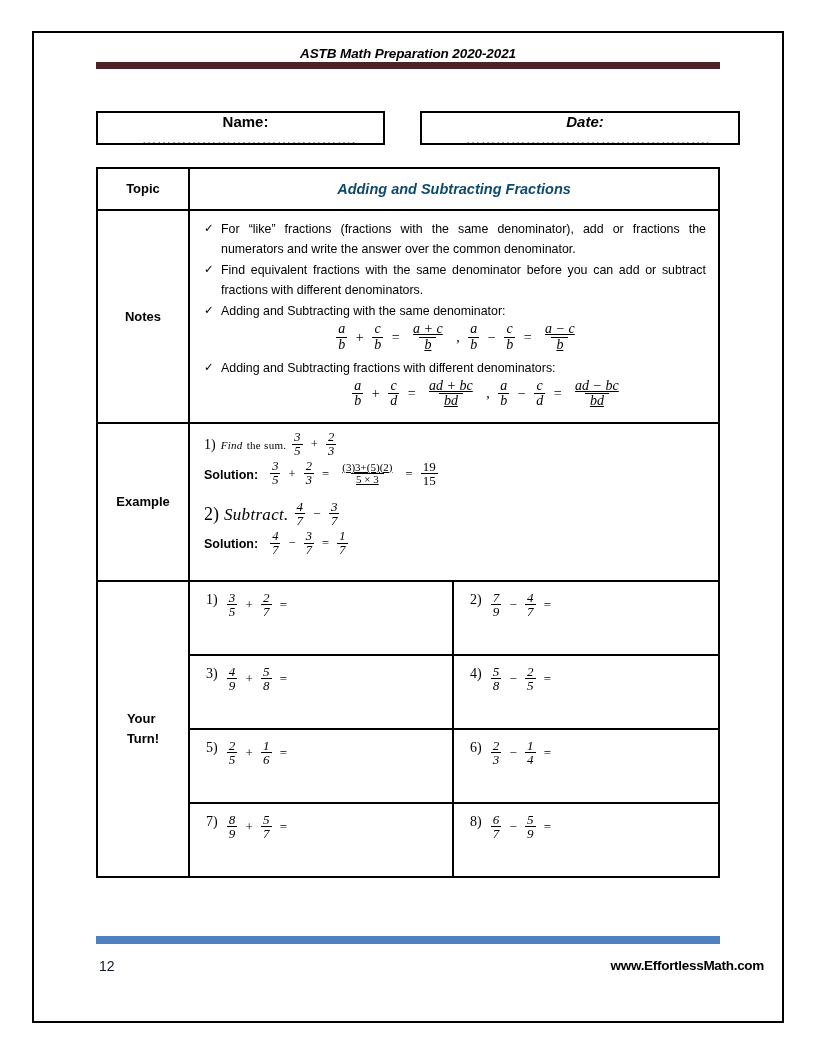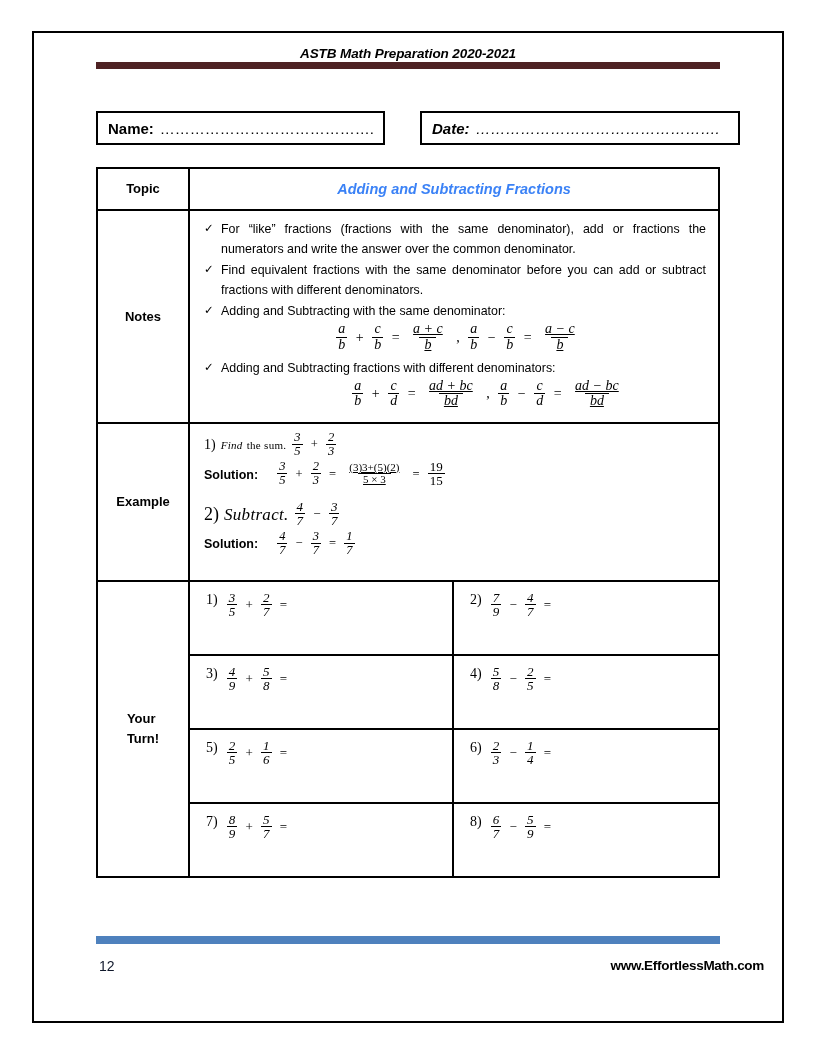--- a/index.html
+++ b/index.html
@@ -54,20 +54,21 @@
   .field-box {
     position: absolute;
     box-sizing: border-box;
     border: 2px solid #000;
     background: #fff;
     display: flex;
     align-items: center;
     padding-left: 10px;
     overflow: hidden;
     white-space: nowrap;
+    flex-direction: column;
   }
   .field-box .fl {
     font-weight: bold;
     font-size: 15px;
     color: #000;
   }
   .field-box .dots {
     font-size: 15px;
     color: #000;
     margin-left: 6px;
@@ -112,21 +113,21 @@
   
   .topic-row { height: 40px; }
   .topic-title {
     height: 100%;
     display: flex;
     align-items: center;
     justify-content: center;
     font-weight: bold;
     font-style: italic;
     font-size: 14.5px;
-    color: #3b82f6;
+    color: #0c4a6e;
   }
 
   
   .notes-body {
     padding: 8px 6px 8px 14px;
     font-size: 12.4px;
     color: #000;
   }
   .note-item {
     display: flex;
@@ -210,21 +211,21 @@
     font-size: 12.5px;
     margin-top: 2px;
     margin-bottom: 12px;
     display: flex;
     align-items: center;
     white-space: nowrap;
   }
   .ex-solution .sollabel {
     font-weight: bold;
     font-size: 12.5px;
-    margin-right: 17px;
+    margin-right: 10px;
   }
   .frac.wide .num, .frac.wide .den { padding: 0 5px; text-decoration: underline; }
 
   
   .turn-grid { flex: 1; }
   .turn-row {
     display: flex;
     height: 72px;
     border-bottom: 2px solid #000;
   }

